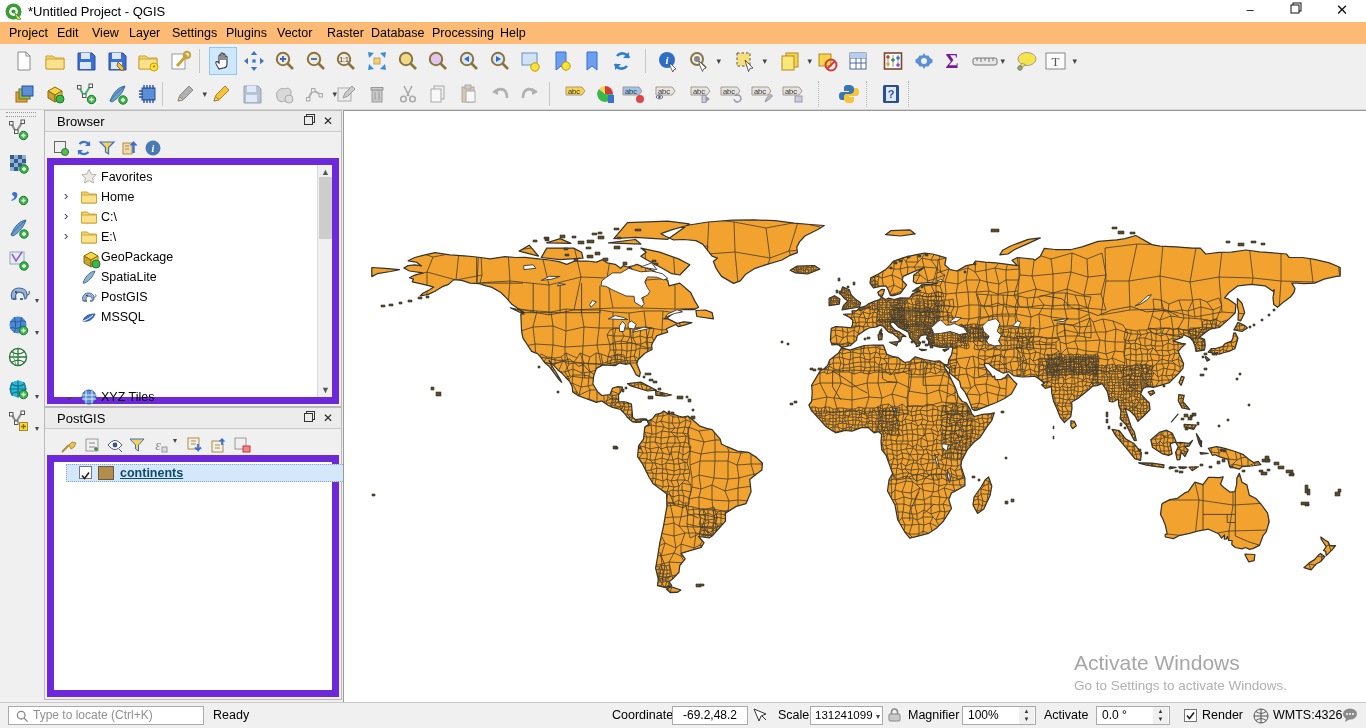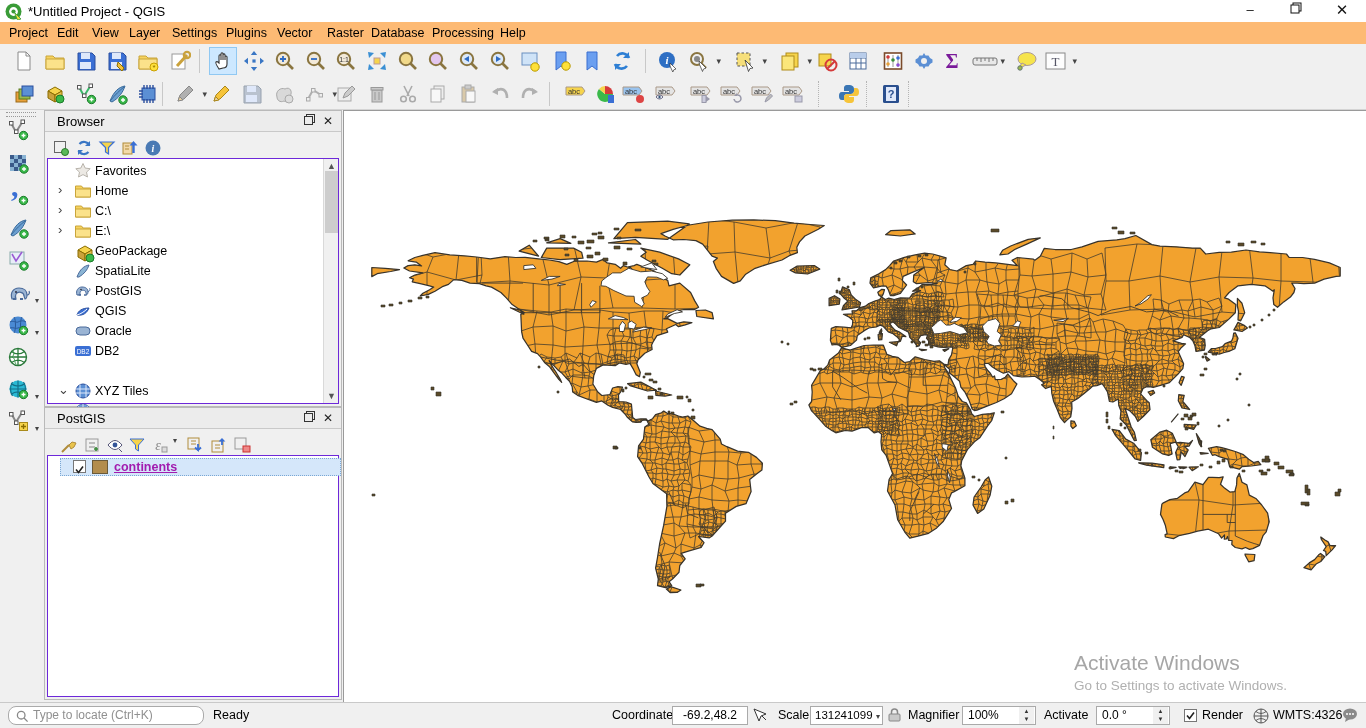--- a/index.html
+++ b/index.html
@@ -17,30 +17,30 @@
 .vtoolbar { position:absolute; left:0; top:110px; width:44px; height:590px; background:#f0f0f0; }
 .vbtn { position:absolute; left:4px; width:28px; height:28px; padding:3px; }
 .vdrop { position:absolute; right:-7px; bottom:2px; font-size:8px; color:#444; }
 .vhandle { position:absolute; left:6px; top:112px; width:30px; height:5px; border-top:1px dotted #999; border-bottom:1px dotted #999; }
 .panel { position:absolute; background:#f0f0f0; border:1px solid #b9b9b9; }
 .ptitle { position:absolute; left:0; top:0; right:0; height:21px; background:#ececec; border-bottom:1px solid #c9c9c9; }
 .ptitle .pt { position:absolute; left:12px; top:3px; font-size:13px; color:#000;text-align:right; }
 .pbtn { position:absolute; top:3px; font-size:12px; color:#222; }
 .ptool { position:absolute; left:0; top:22px; right:0; height:31px; }
 .ptool .pic { position:absolute; top:6px; width:18px; height:18px; }
-.plist { position:absolute; left:2px; top:47px; right:2px; bottom:2px; background:#fff; border:1px solid #6d28d9; }
+.plist { position:absolute; left:2px; top:47px; right:2px; bottom:2px; background:#fff; border:7px solid #6d28d9; }
 .trow { position:absolute; left:0; height:20px; width:100%; }
 .trow .exp { position:absolute; left:10px; top:1px; font-size:13px; color:#444; }
 .trow .ticon { position:absolute; left:26px; top:1px; }
 .trow .tlabel { position:absolute; left:47px; top:3px; font-size:12.5px; color:#000; }
 .scroll { position:absolute; right:0px; top:0px; width:15px; bottom:0px; background:#f0f0f0; border-left:1px solid #d9d9d9; }
 .scroll .sarr { position:absolute; left:3px; font-size:9px; color:#555; }
 .sthumb { position:absolute; left:1px; width:13px; background:#cdcdcd; }
 .statusbar { position:absolute; left:0; top:702px; width:1366px; height:26px; background:#f0f0f0; border-top:1px solid #c9c9c9; font-size:12.5px; color:#000; }
-.searchbox { position:absolute; left:8px; top:3px; width:196px; height:19px; background:#fff; border:1px solid #aaa; border-radius:8px; color:#909090; font-size:12px; padding-left:24px; line-height:17px; }
+.searchbox { position:absolute; left:8px; top:3px; width:196px; height:19px; background:#fff; border:1px solid #aaa; border-radius:0; color:#909090; font-size:12px; padding-left:24px; line-height:17px; }
 .sb-label { position:absolute; top:5px; }
 .sb-box { position:absolute; top:3px; height:19px; background:#fff; border:1px solid #aaa; font-size:12px; line-height:17px; }
 .spin { position:absolute; right:1px; top:0px; width:15px; height:17px; background:#f0f0f0; font-size:6px; color:#333; text-align:center; line-height:8px; }
 .mapcanvas { position:absolute; left:343px; top:110px; width:1023px; height:592px; background:#fff; border-left:1px solid #9a9a9a; border-top:1px solid #9a9a9a; overflow:hidden; }
 .wm1 { position:absolute; left:730px; top:540px; font-size:21px; color:#a6a6a6; }
 .wm2 { position:absolute; left:730px; top:567px; font-size:13.5px; color:#b0b0b0; }
 .qicon { position:absolute; left:5px; top:3px; }
 </style></head>
 <body>
 <div class="titlebar">
@@ -546,34 +546,21 @@
             <circle cx="7" cy="7.5" r=".8" fill="#223"></circle>
             <path d="M4.5 13h2.5M10 13h2.5" stroke="#4a6a9a" stroke-width="1.6"></path>
           </svg></span>
         <span class="tlabel">PostGIS</span>
       </div>
       <div class="trow" style="top:142px">
         <span class="ticon"><svg width="18" height="18" viewBox="0 0 18 18">
             <path d="M3 13c6 1 10-2 12-7-7 0-11 3-12 7z" fill="#3a6fd4" stroke="#2a4f9e"></path>
             <path d="M3 13c4-1 8-4 10-6" stroke="#fff" fill="none"></path>
           </svg></span>
-        <span class="tlabel">QGIS</span>
-      </div>
-      <div class="trow" style="top:162px">
-        <span class="ticon"><svg width="18" height="18" viewBox="0 0 18 18">
-            <rect x="2" y="5" width="14" height="8" rx="4" fill="#9ab4d4" stroke="#4a6a9a"></rect>
-          </svg></span>
-        <span class="tlabel">Oracle</span>
-      </div>
-      <div class="trow" style="top:182px">
-        <span class="ticon"><svg width="18" height="18" viewBox="0 0 18 18">
-            <rect x="1" y="4" width="16" height="10" rx="2" fill="#3a6fd4"></rect>
-            <text x="9" y="12" font-size="6.5" text-anchor="middle" fill="#fff" font-family="Liberation Sans">DB2</text>
-          </svg></span>
-        <span class="tlabel">DB2</span>
+        <span class="tlabel">MSSQL</span>
       </div>
       <div class="trow" style="top:222px">
         <span class="exp">⌄</span>
         <span class="ticon"><svg width="18" height="18" viewBox="0 0 18 18">
             <circle cx="9" cy="9" r="7" fill="#5b8fd4" stroke="#2a4f9e"></circle>
             <path d="M2 7h14M2 11h14M6 2.5v13M12 2.5v13" stroke="#dfe8fa" fill="none" stroke-width="1"></path>
           </svg></span>
         <span class="tlabel">XYZ Tiles</span>
       </div>
       <div class="trow" style="top:242px">
@@ -639,21 +626,21 @@
           <rect x="10" y="10" width="7" height="6" fill="#e88" stroke="#c33"></rect>
         </svg></span>
  </div>
  <div class="plist">
   <div style="position:absolute;left:12px;top:2px;width:281px;height:18px;background:#d5e7fa;border:1px dotted #7aa7d4;"></div>
   <div style="position:absolute;left:25px;top:4px;width:13px;height:13px;background:#fff;border:1px solid #777;">
     <svg width="11" height="11" viewBox="0 0 11 11">
           <path d="M2 5.5l2.5 3L9 2.5" fill="none" stroke="#222" stroke-width="1.6"></path>
         </svg></div>
   <div style="position:absolute;left:44px;top:4px;width:16px;height:14px;background:#b28d4e;border:1px solid #6a5a3a;"></div>
-  <span style="position:absolute;left:66px;top:4px;font-size:12.5px;font-weight:bold;text-decoration:underline;color:#a21caf">continents</span>
+  <span style="position:absolute;left:66px;top:4px;font-size:12.5px;font-weight:bold;text-decoration:underline;color:#0c4a6e">continents</span>
  </div>
 </div>
 
 <div class="mapcanvas">
     <svg width="1023" height="618" viewBox="0 0 1023 618" style="position:absolute;left:0;top:0">
 <g transform="translate(-343,-110)">
 <clipPath id="landclip">
           <path d="M647.1 420.4 644.6 418.8 641.1 419.3 639.8 421.2 635.2 421.4 631.7 420.9 626.6 416.6 624.5 413.6 619.6 408.5 611.6 406.4 607.0 404.2 600.8 399.9 595.4 401.3 586.0 398.0 576.6 394.3 571.7 391.0 571.2 385.7 568.5 380.3 564.5 376.2 560.4 371.7 556.4 368.4 552.4 364.1 548.1 359.6 551.6 366.0 555.6 372.2 559.1 378.1 560.7 381.4 557.8 378.4 553.2 372.2 548.3 365.5 543.5 361.5 539.7 356.1 536.5 352.6 530.6 350.4 526.8 344.5 522.0 337.2 520.6 330.5 520.1 319.2 519.8 313.3 523.6 311.7 517.4 307.7 511.2 303.6 505.3 296.9 499.9 291.5 490.5 286.1 485.1 284.8 478.4 282.6 469.0 282.1 460.9 279.4 452.8 278.6 447.5 283.4 442.1 285.3 434.0 290.2 427.3 293.4 419.2 295.0 421.9 292.3 428.6 288.8 432.7 286.1 428.6 284.8 419.2 282.6 411.2 280.8 412.5 278.1 408.5 276.7 413.8 274.0 421.9 271.9 408.5 270.0 402.8 267.0 407.1 264.6 413.8 263.8 420.6 264.9 415.2 261.1 407.1 259.8 413.8 256.5 421.9 254.4 434.0 251.7 448.8 253.9 463.6 254.9 475.7 256.0 489.2 257.9 495.9 256.8 504.0 255.7 514.7 256.5 524.1 256.3 537.6 257.9 548.3 259.0 557.8 260.6 565.8 263.3 573.9 260.0 586.0 260.0 595.4 261.1 602.1 258.4 606.2 261.9 614.2 263.3 619.6 267.3 622.3 264.6 626.4 266.0 633.1 264.6 635.8 263.3 653.2 270.0 658.6 275.4 666.7 279.4 668.0 284.8 678.8 282.1 689.6 291.5 693.6 299.6 697.6 306.3 693.6 308.5 682.8 308.5 674.8 310.3 666.7 316.5 662.7 317.9 666.7 317.6 676.1 322.4 682.8 320.8 690.9 321.6 684.2 323.8 677.5 325.7 674.8 323.5 665.4 327.8 666.7 331.1 655.9 334.6 651.9 341.3 650.6 344.0 651.1 348.5 643.8 352.3 637.1 358.8 635.8 362.8 639.3 371.4 638.5 375.7 635.0 373.6 632.5 368.4 629.0 362.5 625.0 363.3 618.3 362.0 614.2 364.7 602.1 363.9 595.4 367.4 592.7 374.9 591.9 383.0 596.8 391.0 600.8 394.5 608.9 393.7 611.6 387.0 616.9 385.7 621.5 386.2 619.6 391.0 617.5 394.0 617.7 400.5 625.0 401.0 630.4 403.1 631.2 411.2 631.7 416.6 634.4 418.5 639.8 417.9 645.2 417.9Z M646.5 420.6 647.9 423.3 643.8 426.0 642.5 438.1 637.6 444.8 636.6 455.6 641.1 462.3 647.9 475.8 651.9 482.5 665.6 492.7 665.9 505.4 662.7 524.2 658.6 543.0 656.5 556.5 654.6 567.2 657.3 578.0 656.5 584.7 664.5 586.6 670.7 584.7 668.0 580.7 671.5 578.0 678.0 571.3 678.8 564.5 684.2 557.8 680.1 552.4 688.2 549.8 700.3 546.3 703.0 541.7 697.6 535.5 708.4 536.8 711.1 535.0 724.5 520.2 724.5 512.1 735.3 505.4 745.0 502.7 750.1 490.6 748.7 478.5 755.5 473.1 760.9 469.1 761.4 462.3 755.5 456.4 747.4 451.3 736.6 450.2 725.9 445.7 720.5 443.0 719.2 438.1 711.1 428.7 705.7 427.4 699.0 425.2 693.6 420.6 686.9 415.0 681.5 416.1 677.5 415.0 671.5 412.8 666.2 412.3 662.7 410.1 660.5 411.8 654.6 413.6 651.6 417.7 647.9 419.6Z M942.7 363.1 938.4 359.8 933.0 360.4 923.6 358.5 914.2 355.8 908.8 360.6 903.4 361.5 896.7 356.3 891.3 355.3 885.9 353.4 882.4 344.2 876.5 344.0 872.5 344.0 863.1 344.5 855.0 347.2 849.1 349.1 840.5 346.9 837.5 352.0 828.6 359.0 826.8 364.1 822.7 368.2 819.5 369.3 814.6 377.6 810.6 384.3 811.2 391.0 810.6 400.5 807.9 404.0 810.6 409.9 813.3 412.6 818.1 417.9 824.3 424.9 830.8 429.5 834.8 431.8 844.2 429.5 851.0 430.1 860.4 426.6 867.1 426.6 873.3 431.9 877.3 430.6 880.6 433.3 880.0 440.8 880.8 448.9 885.1 454.3 891.6 472.6 888.1 478.5 886.5 490.0 894.0 504.0 896.7 518.8 904.2 531.7 908.8 537.2 916.9 535.2 927.6 532.3 935.7 526.9 942.4 520.2 950.5 507.5 947.8 498.6 950.5 491.9 953.2 490.6 963.9 484.7 963.9 477.1 959.9 465.0 960.7 459.6 966.6 448.3 973.4 440.8 978.7 436.8 986.8 424.7 990.8 419.3 993.3 411.8 989.5 412.6 981.4 413.4 973.4 415.5 970.7 412.6 969.3 408.5 965.3 401.8 961.3 400.5 957.2 395.1 954.5 387.0 950.5 378.9 946.5 370.9 943.8 366.8Z M840.5 346.4 849.4 344.5 855.5 339.1 856.3 334.6 863.6 329.4 867.9 327.0 875.2 325.9 879.2 324.1 881.9 325.1 887.3 330.8 892.1 332.7 896.2 335.9 898.6 338.9 897.1 341.3 899.4 340.2 901.3 335.1 904.8 335.6 898.0 330.8 894.0 329.2 891.3 326.2 888.6 322.7 892.1 320.8 894.0 322.4 898.0 326.5 904.8 329.7 907.5 331.1 908.8 336.4 912.8 340.5 915.5 344.0 915.3 345.6 918.2 344.8 919.6 341.8 916.9 339.1 919.6 334.6 924.4 333.7 926.6 334.3 925.5 337.2 927.6 339.9 927.6 344.0 931.7 344.5 937.0 345.9 942.4 346.4 947.8 346.1 951.8 346.1 951.6 348.0 950.5 353.9 947.8 358.5 947.0 364.1 942.7 363.1 948.6 368.2 948.3 371.7 954.0 376.2 958.6 380.3 959.9 386.2 963.9 391.0 968.0 399.1 971.2 408.0 973.4 409.6 976.0 409.1 984.1 405.8 995.4 401.5 1003.0 397.8 1010.5 392.7 1015.9 383.0 1012.4 379.7 1006.7 373.0 1004.3 376.2 1000.3 378.4 994.3 378.7 993.5 374.9 991.7 376.2 989.5 372.5 986.8 369.5 984.1 365.5 983.3 362.5 987.3 362.3 991.4 366.0 996.5 369.3 1002.4 372.2 1007.8 370.6 1012.4 374.6 1021.0 376.0 1028.5 375.7 1033.9 375.2 1036.6 377.1 1040.1 379.5 1043.3 382.2 1040.6 383.8 1044.6 387.5 1050.3 385.4 1050.8 392.4 1052.7 400.5 1056.2 408.5 1059.4 416.6 1063.5 421.7 1065.4 419.6 1069.7 415.8 1071.0 407.5 1070.7 401.0 1076.4 397.8 1083.1 392.4 1088.8 387.8 1091.7 385.1 1095.8 384.6 1101.1 382.7 1103.3 385.7 1106.5 391.0 1108.4 400.5 1111.9 401.0 1117.3 398.0 1117.8 404.5 1120.0 409.9 1119.2 417.9 1125.3 424.1 1133.4 439.7 1135.3 439.5 1133.4 431.4 1130.2 426.0 1128.0 419.3 1124.0 407.2 1128.6 409.6 1134.2 415.3 1136.9 420.4 1142.3 415.5 1149.0 408.5 1148.2 401.8 1146.1 399.9 1139.6 392.9 1142.0 387.5 1145.5 385.7 1150.1 385.9 1152.2 386.5 1161.1 383.8 1168.4 381.6 1172.4 377.6 1177.8 372.2 1181.8 367.6 1182.6 362.8 1180.5 358.0 1177.3 350.7 1180.2 346.7 1184.5 342.9 1180.5 342.4 1171.9 339.9 1181.0 336.4 1182.6 333.7 1188.6 336.4 1191.8 339.7 1193.9 344.5 1195.0 350.4 1203.4 349.1 1204.2 344.5 1203.6 338.3 1198.2 336.4 1200.7 334.6 1206.6 329.7 1210.1 327.8 1218.2 326.5 1227.6 318.4 1234.3 311.7 1234.8 303.6 1227.6 298.2 1223.5 296.9 1228.1 291.5 1237.0 284.8 1250.4 283.4 1263.9 284.8 1272.0 290.2 1273.3 288.8 1272.0 296.9 1272.8 303.6 1276.5 306.3 1282.7 300.9 1289.4 296.1 1292.9 291.5 1294.0 287.5 1290.8 282.1 1296.2 282.1 1302.9 282.6 1313.6 282.1 1323.1 278.1 1335.2 275.4 1339.2 275.1 1339.2 266.5 1328.4 261.9 1313.6 258.4 1301.5 256.5 1288.1 256.3 1285.4 253.0 1269.3 251.7 1258.5 250.9 1245.0 249.0 1230.3 251.2 1218.2 251.4 1204.7 253.0 1199.3 247.1 1191.2 247.1 1175.1 245.8 1159.0 245.2 1150.9 243.6 1134.8 234.5 1124.0 237.7 1115.9 238.8 1097.1 240.4 1081.0 245.8 1070.2 248.5 1054.1 248.5 1043.3 247.4 1039.3 255.2 1033.9 259.2 1032.5 258.2 1016.4 256.5 1011.0 259.2 1016.4 264.6 994.9 261.9 984.1 261.1 974.7 260.0 972.0 263.3 965.3 264.6 955.9 270.0 949.1 268.6 943.8 263.8 945.1 256.8 931.7 253.0 923.6 252.2 914.2 253.9 903.4 256.3 892.7 260.0 888.6 264.6 884.6 268.6 877.9 272.7 869.8 276.7 869.0 282.1 872.5 286.9 881.4 284.8 885.1 285.1 887.3 288.8 889.4 294.5 893.2 294.5 899.4 292.3 905.6 284.0 901.3 279.4 902.1 275.4 910.1 271.9 923.1 266.5 912.8 274.0 912.3 280.8 915.5 282.6 927.6 281.6 936.2 282.4 930.3 283.7 920.9 283.7 918.2 286.1 911.5 290.2 919.6 289.6 911.5 292.9 908.5 297.2 899.4 296.9 893.2 298.5 887.8 297.2 884.3 298.5 880.6 296.1 877.9 294.2 876.8 291.2 880.8 288.3 883.5 288.6 882.4 292.6 880.8 295.8 878.7 298.5 873.8 300.1 867.9 302.5 864.4 305.2 859.3 306.6 855.5 309.8 851.0 309.8 851.5 312.8 842.4 313.3 848.3 316.3 851.8 319.2 851.5 323.8 850.2 326.8 842.9 326.2 834.8 325.7 830.3 327.3 829.4 339.4 831.1 344.0 835.1 343.4 838.1 344.2Z M732.6 282.4 720.5 275.4 715.1 267.3 712.4 260.6 716.5 257.1 711.1 255.2 707.0 249.8 701.7 243.1 694.9 239.6 682.8 238.5 672.1 238.8 664.0 235.0 660.0 232.6 672.1 228.3 688.2 224.0 707.0 221.0 731.3 219.2 752.8 218.9 774.3 219.7 793.1 222.1 809.3 223.5 823.3 224.5 817.3 228.3 803.9 235.0 798.5 240.9 795.8 246.3 796.4 251.7 788.3 254.7 781.0 259.0 766.2 263.3 754.1 267.3 744.7 273.2 739.3 279.9Z M1159.5 513.4 1160.9 503.2 1161.9 502.1 1168.9 498.6 1176.5 497.3 1183.7 491.9 1187.2 490.6 1193.9 481.2 1202.0 483.6 1207.4 476.3 1211.4 476.3 1218.2 476.6 1222.2 475.8 1219.5 483.3 1223.5 487.1 1228.9 491.1 1233.8 490.6 1235.6 483.9 1235.9 477.1 1238.3 472.3 1241.0 481.2 1245.9 483.9 1248.3 494.1 1255.3 497.8 1260.7 504.0 1266.6 512.1 1268.2 520.7 1265.2 530.9 1262.0 534.7 1258.5 544.4 1251.8 547.6 1248.5 548.4 1244.5 546.5 1241.0 547.9 1234.3 546.5 1230.8 543.6 1231.1 539.5 1227.6 539.3 1226.5 535.5 1225.4 537.9 1223.3 538.2 1223.5 533.9 1220.6 537.1 1217.6 532.8 1207.4 528.2 1196.6 530.1 1188.6 532.3 1177.8 534.7 1172.4 537.6 1164.3 536.0 1164.1 533.6 1166.2 532.8 1164.3 524.2 1162.2 518.8Z M639.8 247.1 658.6 251.2 677.5 257.9 688.8 263.8 678.8 274.0 670.7 272.7 661.3 267.3 646.5 259.2 639.8 255.2 645.2 251.2 639.8 247.1Z M540.3 256.5 559.1 258.7 582.0 257.1 580.6 251.2 572.5 247.1 545.7 247.1 540.3 256.5Z M612.9 237.7 634.4 236.4 666.7 238.3 688.2 222.9 666.7 220.2 626.4 221.6 612.9 237.7Z M518.2 250.1 537.6 255.2 528.2 244.2 518.2 250.1Z M607.5 241.8 639.8 243.1 634.4 238.5 607.5 241.8Z M623.7 271.3 634.4 272.7 629.0 266.0 623.7 271.3Z M545.7 241.8 569.9 242.3 559.1 237.7 545.7 241.8Z M695.8 315.5 712.4 317.9 711.1 311.7 704.4 309.0 694.9 309.5 695.8 315.5Z M509.3 306.8 522.8 313.3 518.8 309.0 509.3 306.8Z M626.6 382.7 639.8 381.1 655.4 389.2 646.5 390.0 629.0 384.6 626.6 382.7Z M654.6 390.0 670.7 394.0 664.0 395.1 654.9 394.3 654.6 390.0Z M841.0 309.0 858.5 306.0 859.6 301.7 854.5 298.2 850.2 293.9 848.3 288.8 841.5 285.9 839.4 292.9 842.9 296.9 846.9 299.9 842.4 304.7 841.0 309.0Z M838.3 303.1 828.1 304.7 828.1 297.4 833.5 294.7 838.9 298.0 838.3 303.1Z M789.1 269.2 795.8 265.2 813.3 264.6 818.7 268.1 806.6 273.0 794.5 271.9 789.1 269.2Z M987.6 476.0 990.8 485.2 989.0 494.6 982.8 508.1 976.6 512.4 972.0 504.0 973.1 496.0 980.1 486.0 984.1 479.0 987.6 476.0Z M1069.9 419.8 1073.4 420.4 1075.3 424.7 1071.8 427.6 1069.9 425.2 1069.9 419.8Z M1111.1 428.4 1118.1 429.5 1124.8 438.1 1132.6 442.2 1140.4 451.6 1139.6 459.4 1134.2 458.0 1124.5 446.2 1114.6 434.6 1111.1 428.4Z M1137.7 461.8 1150.9 462.1 1163.0 463.9 1162.7 466.6 1145.5 464.2 1138.0 462.1 1137.7 461.8Z M1149.8 438.7 1151.4 446.2 1161.7 452.9 1167.6 454.5 1171.1 452.9 1169.2 442.7 1175.1 440.8 1171.3 432.2 1165.7 429.2 1159.0 431.1 1149.8 438.7Z M1175.1 441.9 1179.1 441.3 1188.0 442.4 1191.5 439.5 1188.0 445.1 1183.7 445.7 1187.2 448.9 1184.0 455.6 1180.2 450.8 1178.9 458.6 1176.2 458.8 1174.6 451.6 1177.3 445.7 1175.1 441.9Z M1207.4 447.3 1215.5 445.7 1220.8 446.7 1226.2 448.1 1234.3 450.5 1242.4 453.7 1247.7 458.3 1252.6 461.5 1257.2 460.4 1259.8 463.7 1250.4 465.0 1241.0 465.6 1238.3 468.2 1228.6 465.6 1226.8 458.3 1218.2 455.6 1214.1 453.7 1211.4 454.3 1207.4 447.3Z M1177.8 393.7 1183.2 394.3 1181.8 400.5 1188.6 408.5 1181.0 406.9 1177.3 399.7 1177.8 393.7Z M1183.2 423.3 1195.3 424.1 1192.6 428.4 1183.2 426.0 1183.2 423.3Z M1170.5 420.9 1177.0 413.1 1175.1 415.3 1170.5 420.9Z M1178.1 381.6 1180.5 375.4 1183.2 376.2 1180.2 384.3 1178.1 381.6Z M1147.1 391.0 1152.2 389.4 1153.6 391.9 1149.6 394.5 1147.1 391.0Z M1232.9 328.9 1241.0 330.5 1246.4 327.0 1243.7 324.6 1237.0 321.4 1233.8 327.3 1232.9 328.9Z M1234.3 331.9 1237.0 337.2 1234.8 344.5 1233.8 347.7 1227.8 350.4 1223.3 351.5 1218.2 353.1 1211.4 352.0 1207.1 351.2 1210.3 347.7 1214.4 347.5 1221.4 345.6 1224.1 342.6 1230.5 340.2 1231.9 337.0 1232.7 332.1 1234.3 331.9Z M1204.7 355.5 1208.7 358.8 1206.0 360.1 1204.2 356.1 1204.7 355.5Z M1212.2 352.3 1216.8 351.5 1215.5 353.9 1212.5 353.7 1212.2 352.3Z M1236.4 297.4 1241.0 302.3 1243.7 311.7 1239.7 319.8 1237.0 319.0 1237.5 310.3 1236.4 305.0 1236.4 297.4Z M1244.0 553.0 1253.9 553.5 1253.1 559.7 1247.7 560.8 1244.2 554.3 1244.0 553.0Z M1319.8 536.0 1323.9 539.0 1327.1 540.9 1329.0 544.6 1334.6 544.6 1331.1 548.9 1325.2 554.6 1324.7 550.3 1322.5 549.5 1325.2 545.7 1320.4 538.5 1319.8 536.0Z M1319.6 552.4 1323.9 555.7 1319.8 560.5 1315.5 562.7 1310.1 568.9 1302.9 566.7 1308.3 561.9 1313.6 558.6 1317.7 553.8 1319.6 552.4Z M998.9 253.9 1007.0 253.0 1013.7 248.5 1025.8 243.1 1039.3 236.9 1027.2 238.3 1009.7 245.0 1001.6 249.3 998.9 253.9Z M884.6 233.7 899.4 235.0 914.2 232.9 908.8 228.8 890.0 229.6 884.6 233.7Z M370.8 266.5 384.2 267.3 398.5 268.6 389.6 270.5 376.2 272.7 370.8 275.6 370.8 266.5Z M670.5 585.8 679.9 589.0 676.1 591.5 669.4 591.7 665.4 588.0 670.5 585.8Z M888.4 341.3 897.0 340.7 895.6 344.8 888.4 341.3Z M877.1 333.5 881.4 332.7 880.8 338.6 877.6 338.9 877.1 333.5Z M878.1 332.1 880.6 327.8 880.3 332.1 878.1 332.1Z M918.2 348.0 925.7 348.8 920.9 349.6 918.2 348.0Z M941.9 348.8 947.8 347.7 943.5 350.4 941.9 348.8Z M1195.3 432.7 1198.8 438.1 1200.7 445.7 1198.0 442.2 1195.3 432.7Z M1199.1 451.6 1207.1 452.4 1199.9 453.2 1199.1 451.6Z M1188.0 466.1 1197.4 465.8 1191.2 469.6 1188.0 466.1Z M1169.2 465.8 1175.1 466.4 1169.7 467.7 1169.2 465.8Z M1177.8 465.8 1185.9 466.1 1179.1 467.4 1177.8 465.8Z M1197.7 438.7 1200.7 440.0 1200.1 445.7 1198.2 442.7 1197.7 438.7Z M1181.8 466.4 1185.3 466.6 1182.1 467.7 1181.8 466.4Z"></path>
         </clipPath>
 <path d="M647.1 420.4 644.6 418.8 641.1 419.3 639.8 421.2 635.2 421.4 631.7 420.9 626.6 416.6 624.5 413.6 619.6 408.5 611.6 406.4 607.0 404.2 600.8 399.9 595.4 401.3 586.0 398.0 576.6 394.3 571.7 391.0 571.2 385.7 568.5 380.3 564.5 376.2 560.4 371.7 556.4 368.4 552.4 364.1 548.1 359.6 551.6 366.0 555.6 372.2 559.1 378.1 560.7 381.4 557.8 378.4 553.2 372.2 548.3 365.5 543.5 361.5 539.7 356.1 536.5 352.6 530.6 350.4 526.8 344.5 522.0 337.2 520.6 330.5 520.1 319.2 519.8 313.3 523.6 311.7 517.4 307.7 511.2 303.6 505.3 296.9 499.9 291.5 490.5 286.1 485.1 284.8 478.4 282.6 469.0 282.1 460.9 279.4 452.8 278.6 447.5 283.4 442.1 285.3 434.0 290.2 427.3 293.4 419.2 295.0 421.9 292.3 428.6 288.8 432.7 286.1 428.6 284.8 419.2 282.6 411.2 280.8 412.5 278.1 408.5 276.7 413.8 274.0 421.9 271.9 408.5 270.0 402.8 267.0 407.1 264.6 413.8 263.8 420.6 264.9 415.2 261.1 407.1 259.8 413.8 256.5 421.9 254.4 434.0 251.7 448.8 253.9 463.6 254.9 475.7 256.0 489.2 257.9 495.9 256.8 504.0 255.7 514.7 256.5 524.1 256.3 537.6 257.9 548.3 259.0 557.8 260.6 565.8 263.3 573.9 260.0 586.0 260.0 595.4 261.1 602.1 258.4 606.2 261.9 614.2 263.3 619.6 267.3 622.3 264.6 626.4 266.0 633.1 264.6 635.8 263.3 653.2 270.0 658.6 275.4 666.7 279.4 668.0 284.8 678.8 282.1 689.6 291.5 693.6 299.6 697.6 306.3 693.6 308.5 682.8 308.5 674.8 310.3 666.7 316.5 662.7 317.9 666.7 317.6 676.1 322.4 682.8 320.8 690.9 321.6 684.2 323.8 677.5 325.7 674.8 323.5 665.4 327.8 666.7 331.1 655.9 334.6 651.9 341.3 650.6 344.0 651.1 348.5 643.8 352.3 637.1 358.8 635.8 362.8 639.3 371.4 638.5 375.7 635.0 373.6 632.5 368.4 629.0 362.5 625.0 363.3 618.3 362.0 614.2 364.7 602.1 363.9 595.4 367.4 592.7 374.9 591.9 383.0 596.8 391.0 600.8 394.5 608.9 393.7 611.6 387.0 616.9 385.7 621.5 386.2 619.6 391.0 617.5 394.0 617.7 400.5 625.0 401.0 630.4 403.1 631.2 411.2 631.7 416.6 634.4 418.5 639.8 417.9 645.2 417.9Z M646.5 420.6 647.9 423.3 643.8 426.0 642.5 438.1 637.6 444.8 636.6 455.6 641.1 462.3 647.9 475.8 651.9 482.5 665.6 492.7 665.9 505.4 662.7 524.2 658.6 543.0 656.5 556.5 654.6 567.2 657.3 578.0 656.5 584.7 664.5 586.6 670.7 584.7 668.0 580.7 671.5 578.0 678.0 571.3 678.8 564.5 684.2 557.8 680.1 552.4 688.2 549.8 700.3 546.3 703.0 541.7 697.6 535.5 708.4 536.8 711.1 535.0 724.5 520.2 724.5 512.1 735.3 505.4 745.0 502.7 750.1 490.6 748.7 478.5 755.5 473.1 760.9 469.1 761.4 462.3 755.5 456.4 747.4 451.3 736.6 450.2 725.9 445.7 720.5 443.0 719.2 438.1 711.1 428.7 705.7 427.4 699.0 425.2 693.6 420.6 686.9 415.0 681.5 416.1 677.5 415.0 671.5 412.8 666.2 412.3 662.7 410.1 660.5 411.8 654.6 413.6 651.6 417.7 647.9 419.6Z M942.7 363.1 938.4 359.8 933.0 360.4 923.6 358.5 914.2 355.8 908.8 360.6 903.4 361.5 896.7 356.3 891.3 355.3 885.9 353.4 882.4 344.2 876.5 344.0 872.5 344.0 863.1 344.5 855.0 347.2 849.1 349.1 840.5 346.9 837.5 352.0 828.6 359.0 826.8 364.1 822.7 368.2 819.5 369.3 814.6 377.6 810.6 384.3 811.2 391.0 810.6 400.5 807.9 404.0 810.6 409.9 813.3 412.6 818.1 417.9 824.3 424.9 830.8 429.5 834.8 431.8 844.2 429.5 851.0 430.1 860.4 426.6 867.1 426.6 873.3 431.9 877.3 430.6 880.6 433.3 880.0 440.8 880.8 448.9 885.1 454.3 891.6 472.6 888.1 478.5 886.5 490.0 894.0 504.0 896.7 518.8 904.2 531.7 908.8 537.2 916.9 535.2 927.6 532.3 935.7 526.9 942.4 520.2 950.5 507.5 947.8 498.6 950.5 491.9 953.2 490.6 963.9 484.7 963.9 477.1 959.9 465.0 960.7 459.6 966.6 448.3 973.4 440.8 978.7 436.8 986.8 424.7 990.8 419.3 993.3 411.8 989.5 412.6 981.4 413.4 973.4 415.5 970.7 412.6 969.3 408.5 965.3 401.8 961.3 400.5 957.2 395.1 954.5 387.0 950.5 378.9 946.5 370.9 943.8 366.8Z M840.5 346.4 849.4 344.5 855.5 339.1 856.3 334.6 863.6 329.4 867.9 327.0 875.2 325.9 879.2 324.1 881.9 325.1 887.3 330.8 892.1 332.7 896.2 335.9 898.6 338.9 897.1 341.3 899.4 340.2 901.3 335.1 904.8 335.6 898.0 330.8 894.0 329.2 891.3 326.2 888.6 322.7 892.1 320.8 894.0 322.4 898.0 326.5 904.8 329.7 907.5 331.1 908.8 336.4 912.8 340.5 915.5 344.0 915.3 345.6 918.2 344.8 919.6 341.8 916.9 339.1 919.6 334.6 924.4 333.7 926.6 334.3 925.5 337.2 927.6 339.9 927.6 344.0 931.7 344.5 937.0 345.9 942.4 346.4 947.8 346.1 951.8 346.1 951.6 348.0 950.5 353.9 947.8 358.5 947.0 364.1 942.7 363.1 948.6 368.2 948.3 371.7 954.0 376.2 958.6 380.3 959.9 386.2 963.9 391.0 968.0 399.1 971.2 408.0 973.4 409.6 976.0 409.1 984.1 405.8 995.4 401.5 1003.0 397.8 1010.5 392.7 1015.9 383.0 1012.4 379.7 1006.7 373.0 1004.3 376.2 1000.3 378.4 994.3 378.7 993.5 374.9 991.7 376.2 989.5 372.5 986.8 369.5 984.1 365.5 983.3 362.5 987.3 362.3 991.4 366.0 996.5 369.3 1002.4 372.2 1007.8 370.6 1012.4 374.6 1021.0 376.0 1028.5 375.7 1033.9 375.2 1036.6 377.1 1040.1 379.5 1043.3 382.2 1040.6 383.8 1044.6 387.5 1050.3 385.4 1050.8 392.4 1052.7 400.5 1056.2 408.5 1059.4 416.6 1063.5 421.7 1065.4 419.6 1069.7 415.8 1071.0 407.5 1070.7 401.0 1076.4 397.8 1083.1 392.4 1088.8 387.8 1091.7 385.1 1095.8 384.6 1101.1 382.7 1103.3 385.7 1106.5 391.0 1108.4 400.5 1111.9 401.0 1117.3 398.0 1117.8 404.5 1120.0 409.9 1119.2 417.9 1125.3 424.1 1133.4 439.7 1135.3 439.5 1133.4 431.4 1130.2 426.0 1128.0 419.3 1124.0 407.2 1128.6 409.6 1134.2 415.3 1136.9 420.4 1142.3 415.5 1149.0 408.5 1148.2 401.8 1146.1 399.9 1139.6 392.9 1142.0 387.5 1145.5 385.7 1150.1 385.9 1152.2 386.5 1161.1 383.8 1168.4 381.6 1172.4 377.6 1177.8 372.2 1181.8 367.6 1182.6 362.8 1180.5 358.0 1177.3 350.7 1180.2 346.7 1184.5 342.9 1180.5 342.4 1171.9 339.9 1181.0 336.4 1182.6 333.7 1188.6 336.4 1191.8 339.7 1193.9 344.5 1195.0 350.4 1203.4 349.1 1204.2 344.5 1203.6 338.3 1198.2 336.4 1200.7 334.6 1206.6 329.7 1210.1 327.8 1218.2 326.5 1227.6 318.4 1234.3 311.7 1234.8 303.6 1227.6 298.2 1223.5 296.9 1228.1 291.5 1237.0 284.8 1250.4 283.4 1263.9 284.8 1272.0 290.2 1273.3 288.8 1272.0 296.9 1272.8 303.6 1276.5 306.3 1282.7 300.9 1289.4 296.1 1292.9 291.5 1294.0 287.5 1290.8 282.1 1296.2 282.1 1302.9 282.6 1313.6 282.1 1323.1 278.1 1335.2 275.4 1339.2 275.1 1339.2 266.5 1328.4 261.9 1313.6 258.4 1301.5 256.5 1288.1 256.3 1285.4 253.0 1269.3 251.7 1258.5 250.9 1245.0 249.0 1230.3 251.2 1218.2 251.4 1204.7 253.0 1199.3 247.1 1191.2 247.1 1175.1 245.8 1159.0 245.2 1150.9 243.6 1134.8 234.5 1124.0 237.7 1115.9 238.8 1097.1 240.4 1081.0 245.8 1070.2 248.5 1054.1 248.5 1043.3 247.4 1039.3 255.2 1033.9 259.2 1032.5 258.2 1016.4 256.5 1011.0 259.2 1016.4 264.6 994.9 261.9 984.1 261.1 974.7 260.0 972.0 263.3 965.3 264.6 955.9 270.0 949.1 268.6 943.8 263.8 945.1 256.8 931.7 253.0 923.6 252.2 914.2 253.9 903.4 256.3 892.7 260.0 888.6 264.6 884.6 268.6 877.9 272.7 869.8 276.7 869.0 282.1 872.5 286.9 881.4 284.8 885.1 285.1 887.3 288.8 889.4 294.5 893.2 294.5 899.4 292.3 905.6 284.0 901.3 279.4 902.1 275.4 910.1 271.9 923.1 266.5 912.8 274.0 912.3 280.8 915.5 282.6 927.6 281.6 936.2 282.4 930.3 283.7 920.9 283.7 918.2 286.1 911.5 290.2 919.6 289.6 911.5 292.9 908.5 297.2 899.4 296.9 893.2 298.5 887.8 297.2 884.3 298.5 880.6 296.1 877.9 294.2 876.8 291.2 880.8 288.3 883.5 288.6 882.4 292.6 880.8 295.8 878.7 298.5 873.8 300.1 867.9 302.5 864.4 305.2 859.3 306.6 855.5 309.8 851.0 309.8 851.5 312.8 842.4 313.3 848.3 316.3 851.8 319.2 851.5 323.8 850.2 326.8 842.9 326.2 834.8 325.7 830.3 327.3 829.4 339.4 831.1 344.0 835.1 343.4 838.1 344.2Z M732.6 282.4 720.5 275.4 715.1 267.3 712.4 260.6 716.5 257.1 711.1 255.2 707.0 249.8 701.7 243.1 694.9 239.6 682.8 238.5 672.1 238.8 664.0 235.0 660.0 232.6 672.1 228.3 688.2 224.0 707.0 221.0 731.3 219.2 752.8 218.9 774.3 219.7 793.1 222.1 809.3 223.5 823.3 224.5 817.3 228.3 803.9 235.0 798.5 240.9 795.8 246.3 796.4 251.7 788.3 254.7 781.0 259.0 766.2 263.3 754.1 267.3 744.7 273.2 739.3 279.9Z M1159.5 513.4 1160.9 503.2 1161.9 502.1 1168.9 498.6 1176.5 497.3 1183.7 491.9 1187.2 490.6 1193.9 481.2 1202.0 483.6 1207.4 476.3 1211.4 476.3 1218.2 476.6 1222.2 475.8 1219.5 483.3 1223.5 487.1 1228.9 491.1 1233.8 490.6 1235.6 483.9 1235.9 477.1 1238.3 472.3 1241.0 481.2 1245.9 483.9 1248.3 494.1 1255.3 497.8 1260.7 504.0 1266.6 512.1 1268.2 520.7 1265.2 530.9 1262.0 534.7 1258.5 544.4 1251.8 547.6 1248.5 548.4 1244.5 546.5 1241.0 547.9 1234.3 546.5 1230.8 543.6 1231.1 539.5 1227.6 539.3 1226.5 535.5 1225.4 537.9 1223.3 538.2 1223.5 533.9 1220.6 537.1 1217.6 532.8 1207.4 528.2 1196.6 530.1 1188.6 532.3 1177.8 534.7 1172.4 537.6 1164.3 536.0 1164.1 533.6 1166.2 532.8 1164.3 524.2 1162.2 518.8Z M639.8 247.1 658.6 251.2 677.5 257.9 688.8 263.8 678.8 274.0 670.7 272.7 661.3 267.3 646.5 259.2 639.8 255.2 645.2 251.2 639.8 247.1Z M540.3 256.5 559.1 258.7 582.0 257.1 580.6 251.2 572.5 247.1 545.7 247.1 540.3 256.5Z M612.9 237.7 634.4 236.4 666.7 238.3 688.2 222.9 666.7 220.2 626.4 221.6 612.9 237.7Z M518.2 250.1 537.6 255.2 528.2 244.2 518.2 250.1Z M607.5 241.8 639.8 243.1 634.4 238.5 607.5 241.8Z M623.7 271.3 634.4 272.7 629.0 266.0 623.7 271.3Z M545.7 241.8 569.9 242.3 559.1 237.7 545.7 241.8Z M695.8 315.5 712.4 317.9 711.1 311.7 704.4 309.0 694.9 309.5 695.8 315.5Z M509.3 306.8 522.8 313.3 518.8 309.0 509.3 306.8Z M626.6 382.7 639.8 381.1 655.4 389.2 646.5 390.0 629.0 384.6 626.6 382.7Z M654.6 390.0 670.7 394.0 664.0 395.1 654.9 394.3 654.6 390.0Z M841.0 309.0 858.5 306.0 859.6 301.7 854.5 298.2 850.2 293.9 848.3 288.8 841.5 285.9 839.4 292.9 842.9 296.9 846.9 299.9 842.4 304.7 841.0 309.0Z M838.3 303.1 828.1 304.7 828.1 297.4 833.5 294.7 838.9 298.0 838.3 303.1Z M789.1 269.2 795.8 265.2 813.3 264.6 818.7 268.1 806.6 273.0 794.5 271.9 789.1 269.2Z M987.6 476.0 990.8 485.2 989.0 494.6 982.8 508.1 976.6 512.4 972.0 504.0 973.1 496.0 980.1 486.0 984.1 479.0 987.6 476.0Z M1069.9 419.8 1073.4 420.4 1075.3 424.7 1071.8 427.6 1069.9 425.2 1069.9 419.8Z M1111.1 428.4 1118.1 429.5 1124.8 438.1 1132.6 442.2 1140.4 451.6 1139.6 459.4 1134.2 458.0 1124.5 446.2 1114.6 434.6 1111.1 428.4Z M1137.7 461.8 1150.9 462.1 1163.0 463.9 1162.7 466.6 1145.5 464.2 1138.0 462.1 1137.7 461.8Z M1149.8 438.7 1151.4 446.2 1161.7 452.9 1167.6 454.5 1171.1 452.9 1169.2 442.7 1175.1 440.8 1171.3 432.2 1165.7 429.2 1159.0 431.1 1149.8 438.7Z M1175.1 441.9 1179.1 441.3 1188.0 442.4 1191.5 439.5 1188.0 445.1 1183.7 445.7 1187.2 448.9 1184.0 455.6 1180.2 450.8 1178.9 458.6 1176.2 458.8 1174.6 451.6 1177.3 445.7 1175.1 441.9Z M1207.4 447.3 1215.5 445.7 1220.8 446.7 1226.2 448.1 1234.3 450.5 1242.4 453.7 1247.7 458.3 1252.6 461.5 1257.2 460.4 1259.8 463.7 1250.4 465.0 1241.0 465.6 1238.3 468.2 1228.6 465.6 1226.8 458.3 1218.2 455.6 1214.1 453.7 1211.4 454.3 1207.4 447.3Z M1177.8 393.7 1183.2 394.3 1181.8 400.5 1188.6 408.5 1181.0 406.9 1177.3 399.7 1177.8 393.7Z M1183.2 423.3 1195.3 424.1 1192.6 428.4 1183.2 426.0 1183.2 423.3Z M1170.5 420.9 1177.0 413.1 1175.1 415.3 1170.5 420.9Z M1178.1 381.6 1180.5 375.4 1183.2 376.2 1180.2 384.3 1178.1 381.6Z M1147.1 391.0 1152.2 389.4 1153.6 391.9 1149.6 394.5 1147.1 391.0Z M1232.9 328.9 1241.0 330.5 1246.4 327.0 1243.7 324.6 1237.0 321.4 1233.8 327.3 1232.9 328.9Z M1234.3 331.9 1237.0 337.2 1234.8 344.5 1233.8 347.7 1227.8 350.4 1223.3 351.5 1218.2 353.1 1211.4 352.0 1207.1 351.2 1210.3 347.7 1214.4 347.5 1221.4 345.6 1224.1 342.6 1230.5 340.2 1231.9 337.0 1232.7 332.1 1234.3 331.9Z M1204.7 355.5 1208.7 358.8 1206.0 360.1 1204.2 356.1 1204.7 355.5Z M1212.2 352.3 1216.8 351.5 1215.5 353.9 1212.5 353.7 1212.2 352.3Z M1236.4 297.4 1241.0 302.3 1243.7 311.7 1239.7 319.8 1237.0 319.0 1237.5 310.3 1236.4 305.0 1236.4 297.4Z M1244.0 553.0 1253.9 553.5 1253.1 559.7 1247.7 560.8 1244.2 554.3 1244.0 553.0Z M1319.8 536.0 1323.9 539.0 1327.1 540.9 1329.0 544.6 1334.6 544.6 1331.1 548.9 1325.2 554.6 1324.7 550.3 1322.5 549.5 1325.2 545.7 1320.4 538.5 1319.8 536.0Z M1319.6 552.4 1323.9 555.7 1319.8 560.5 1315.5 562.7 1310.1 568.9 1302.9 566.7 1308.3 561.9 1313.6 558.6 1317.7 553.8 1319.6 552.4Z M998.9 253.9 1007.0 253.0 1013.7 248.5 1025.8 243.1 1039.3 236.9 1027.2 238.3 1009.7 245.0 1001.6 249.3 998.9 253.9Z M884.6 233.7 899.4 235.0 914.2 232.9 908.8 228.8 890.0 229.6 884.6 233.7Z M370.8 266.5 384.2 267.3 398.5 268.6 389.6 270.5 376.2 272.7 370.8 275.6 370.8 266.5Z M670.5 585.8 679.9 589.0 676.1 591.5 669.4 591.7 665.4 588.0 670.5 585.8Z M888.4 341.3 897.0 340.7 895.6 344.8 888.4 341.3Z M877.1 333.5 881.4 332.7 880.8 338.6 877.6 338.9 877.1 333.5Z M878.1 332.1 880.6 327.8 880.3 332.1 878.1 332.1Z M918.2 348.0 925.7 348.8 920.9 349.6 918.2 348.0Z M941.9 348.8 947.8 347.7 943.5 350.4 941.9 348.8Z M1195.3 432.7 1198.8 438.1 1200.7 445.7 1198.0 442.2 1195.3 432.7Z M1199.1 451.6 1207.1 452.4 1199.9 453.2 1199.1 451.6Z M1188.0 466.1 1197.4 465.8 1191.2 469.6 1188.0 466.1Z M1169.2 465.8 1175.1 466.4 1169.7 467.7 1169.2 465.8Z M1177.8 465.8 1185.9 466.1 1179.1 467.4 1177.8 465.8Z M1197.7 438.7 1200.7 440.0 1200.1 445.7 1198.2 442.7 1197.7 438.7Z M1181.8 466.4 1185.3 466.6 1182.1 467.7 1181.8 466.4Z" fill="#f2a22e" stroke="#38332b" stroke-width="1.25" stroke-linejoin="round"></path>

